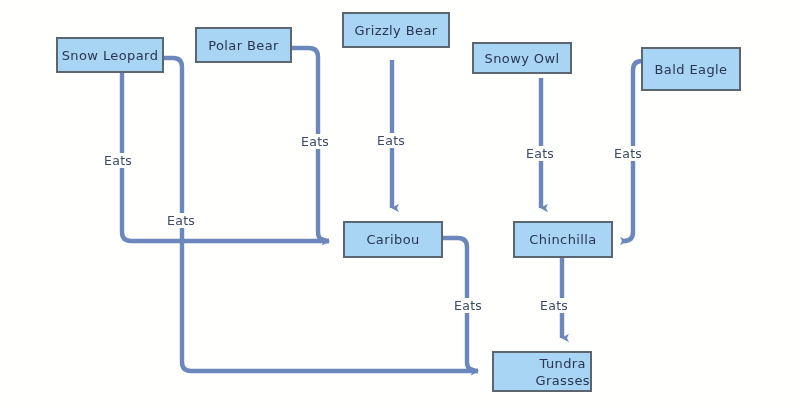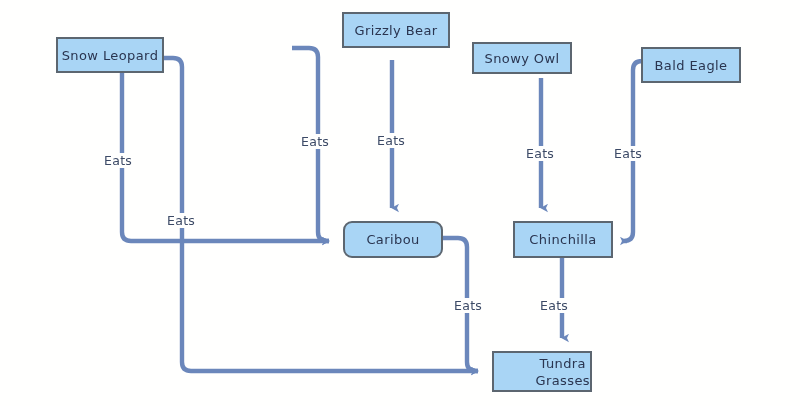--- a/index.html
+++ b/index.html
@@ -87,34 +87,37 @@
       <path d="M 443,238 L 458,238 Q 467,238 467,247 L 467,362 Q 467,371 476,371 L 478,371" marker-end="url(#arrow-right)"></path>
 
       <path d="M 562,258 L 562,338" marker-end="url(#arrow-down)"></path>
     </g>
   </svg>
 
   <div class="node" style="left:56px; top:37px; width:108px; height:36px;align-items:center;">
     <span class="node-label">Snow Leopard</span>
   </div>
 
+  <div class="node" style="left:195px; top:27px; width:97px; height:36px;">
+    <span class="node-label">Polar Bear</span>
+  </div>
 
   <div class="node" style="left:342px; top:12px; width:108px; height:36px;">
     <span class="node-label">Grizzly Bear</span>
   </div>
 
   <div class="node" style="left:472px; top:42px; width:100px; height:32px;">
     <span class="node-label">Snowy Owl</span>
   </div>
 
-  <div class="node" style="left:641px; top:47px; width:100px; height:36px;">
+  <div class="node" style="left:641px; top:47px; width:100px; height:44px;">
     <span class="node-label">Bald Eagle</span>
   </div>
 
-  <div class="node" style="left:343px; top:221px; width:100px; height:37px;border-radius:9px;">
+  <div class="node" style="left:343px; top:221px; width:100px; height:37px;">
     <span class="node-label">Caribou</span>
   </div>
 
   <div class="node" style="left:513px; top:221px; width:100px; height:37px;">
     <span class="node-label">Chinchilla</span>
   </div>
 
   <div class="node" style="left:492px; top:351px; width:100px; height:41px;justify-content:flex-end;">
     <span class="node-label">Tundra
 Grasses</span>

